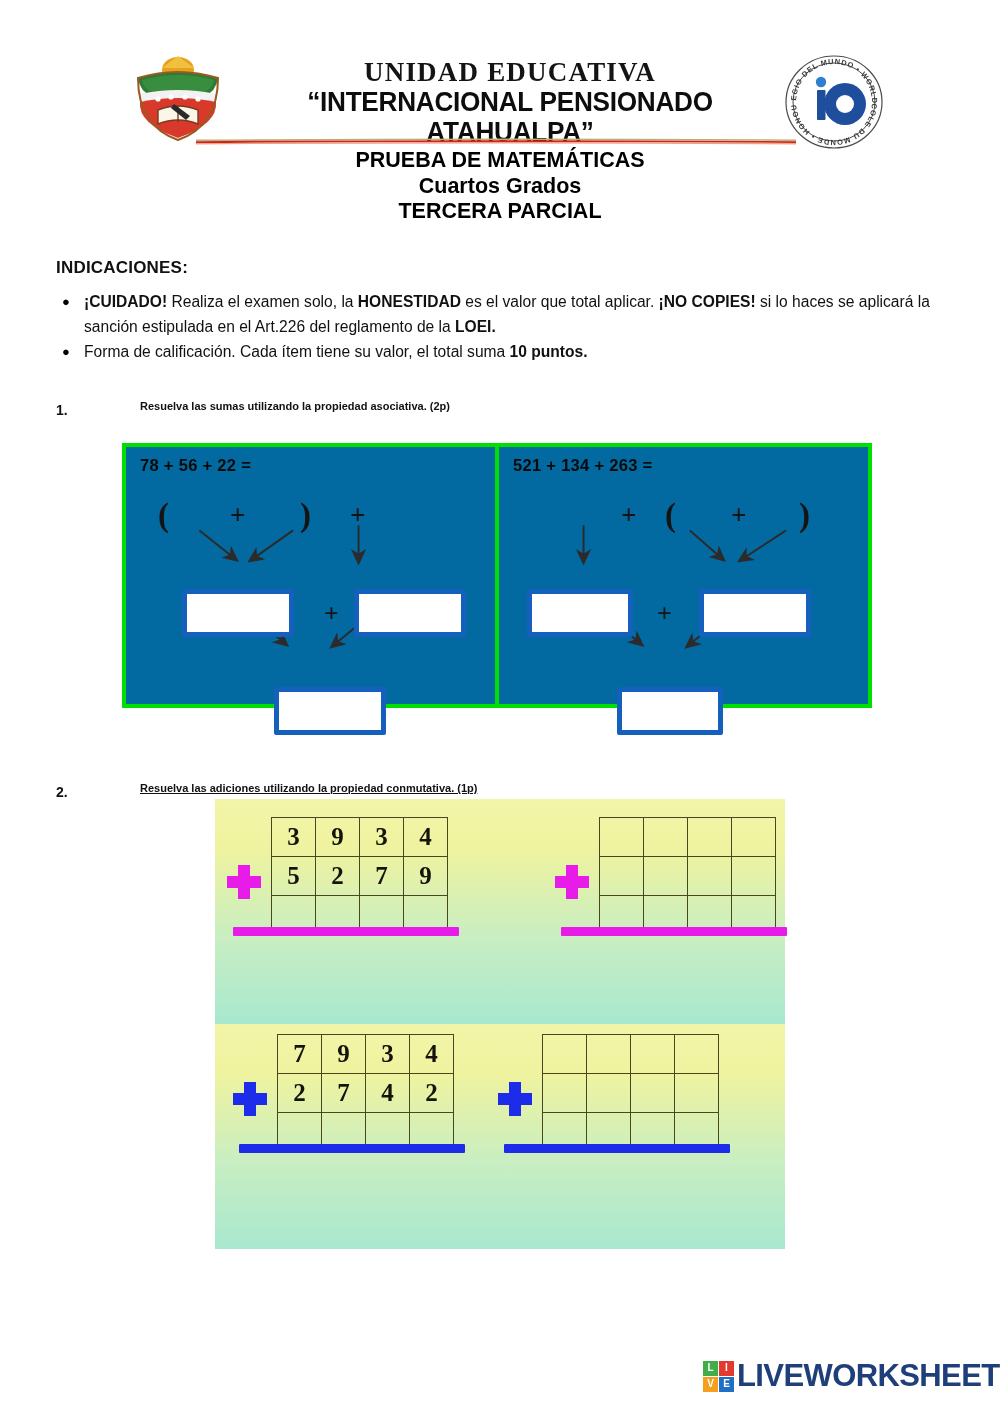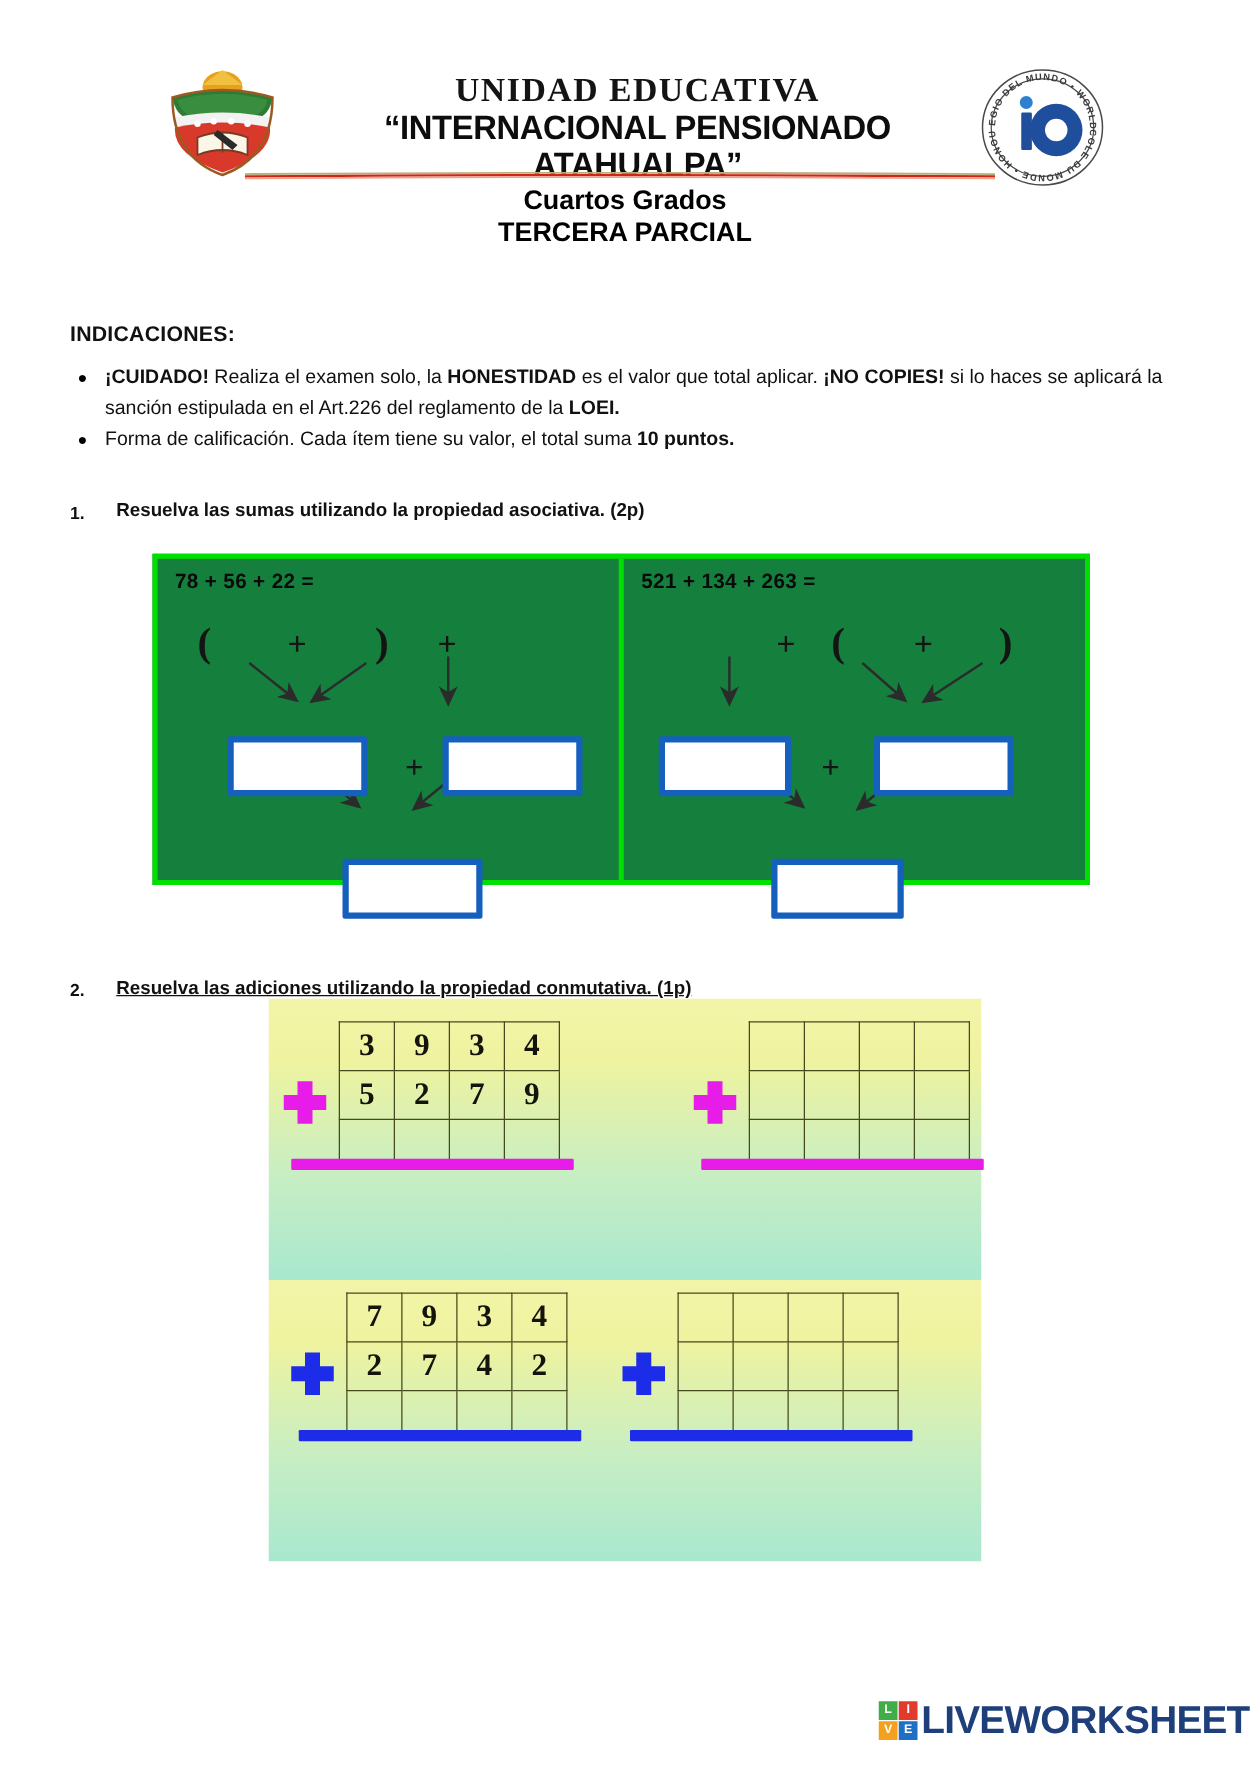--- a/index.html
+++ b/index.html
@@ -100,35 +100,36 @@
     padding-left: 6px;
     color: #000;
   }
   .bullet-text { flex: 1 1 auto; }
   .bullet-text b { font-weight: bold; }
 
   
   .q-label {
     position: absolute;
     font-weight: bold;
-    font-size: 15px;
+    font-size: 11px;
+    margin-left: 47px;
   }
   .q-num {
     position: absolute;
     font-weight: bold;
     font-size: 14px;
   }
 
   
   .green-panel {
     position: absolute;
     left: 122px; top: 443px;
     width: 750px; height: 265px;
     border: 4px solid #00e000;
-    background: #15803d;
+    background: #0369a1;
     box-sizing: border-box;
     display: flex;
   }
   .green-half {
     position: relative;
     flex: 1 1 50%;
     height: 100%;
   }
   .green-half.left { border-right: 4px solid #00e000; }
   .expr {
@@ -316,20 +317,21 @@
   <div class="header-rule">
     <svg viewBox="0 0 600 7" width="600" height="7" preserveAspectRatio="none">
       <path d="M0 1.5 Q300 -0.5 600 1.5 L600 3 Q300 1 0 3 Z" fill="#b8b078"></path>
       <path d="M0 3.2 Q300 1.2 600 3.2 L600 5 Q300 3 0 5 Z" fill="#cf2418"></path>
       <path d="M0 5 Q300 3 600 5 L600 6.4 Q300 4.4 0 6.4 Z" fill="#f3a08a"></path>
     </svg>
   </div>
 </div>
 
 <div class="doc-title">
+  <div>PRUEBA DE MATEMÁTICAS</div>
   <div>Cuartos Grados</div>
   <div>TERCERA PARCIAL</div>
 </div>
 
 <div class="indications-head">INDICACIONES:</div>
 <div class="bullets">
   <div class="bullet-row">
     <div class="bullet-dot">●</div>
     <div class="bullet-text" id="bullet-0"><b>¡CUIDADO!</b><span> Realiza el examen solo, la </span><b>HONESTIDAD</b><span> es el valor que total aplicar. </span><b>¡NO COPIES!</b><span> si lo haces se aplicará la sanción estipulada en el Art.226 del reglamento de la </span><b>LOEI.</b></div>
   </div>

